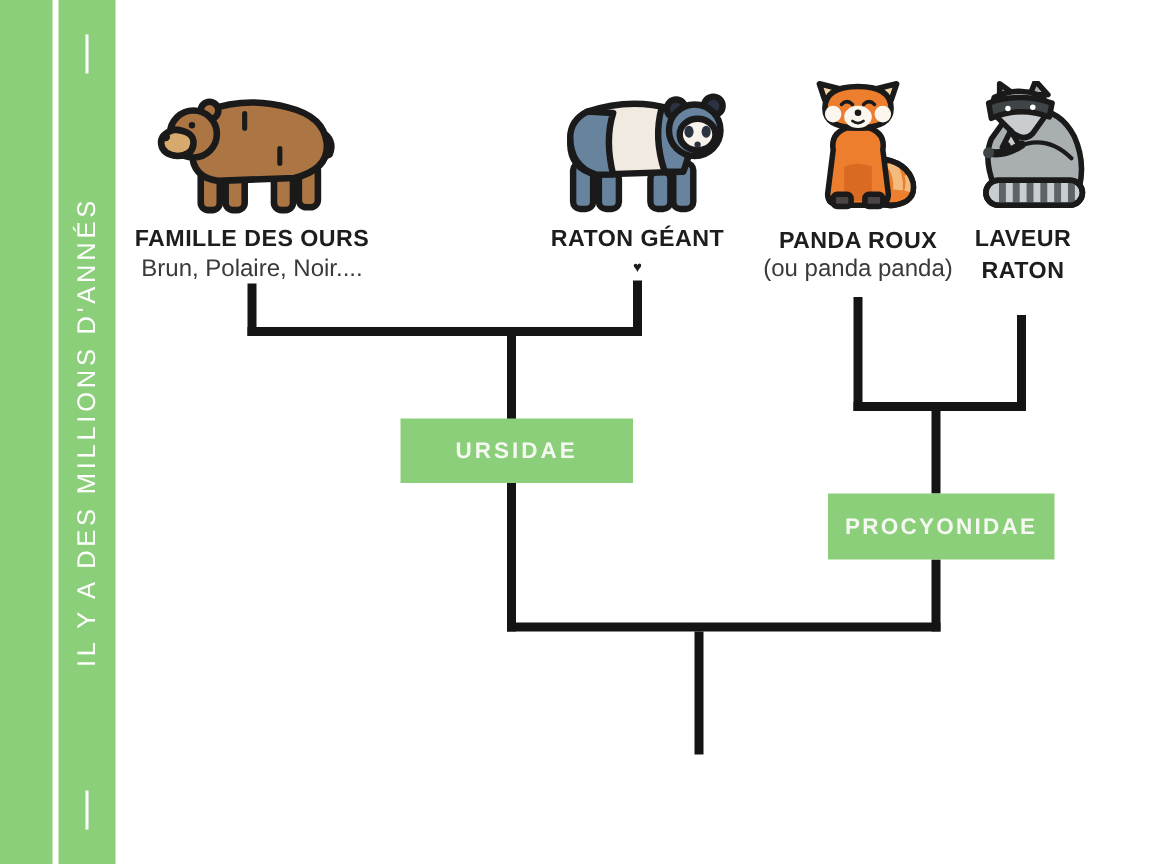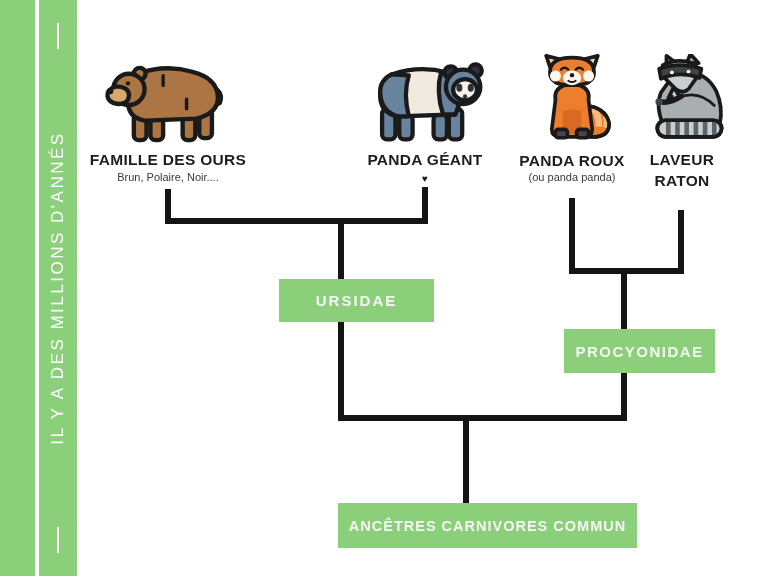--- a/index.html
+++ b/index.html
@@ -18,30 +18,30 @@
   .side-rule{width:26px;height:2px;background:#ffffff;flex:0 0 auto;}
 
   
   .icon{position:absolute;}
   .icon svg{display:block;width:100%;height:100%;}
 
   
   .t-label{position:absolute;width:160px;text-align:center;color:#1D1D1B;
            font-weight:700;font-size:15.5px;letter-spacing:0.3px;line-height:21px;}
   .t-sub{position:absolute;width:160px;text-align:center;color:#3A3A38;
-         font-weight:400;font-size:11px;}
+         font-weight:400;font-size:16px;}
   .t-heart{position:absolute;width:160px;text-align:center;color:#1D1D1B;font-size:10px;}
 
   
   .tline{position:absolute;background:#141414;}
 
   
   .clade{position:absolute;background:#8CCF7B;color:#F4F8F1;
          display:flex;align-items:center;justify-content:center;
-         font-weight:700;letter-spacing:1.5px;font-size:15px;margin-left:12px;}
+         font-weight:700;letter-spacing:1.5px;font-size:15px;}
 </style>
 </head>
 <body>
 
 <div class="canvas">
 
   <div class="strip strip-outer"></div>
   <div class="strip strip-inner"></div>
   <div class="side-rotate">
     <span class="side-rule"></span>
@@ -83,21 +83,21 @@
         <circle cx="92" cy="12" r="6.5" fill="#2B3240"></circle>
         <circle cx="118" cy="10" r="6.5" fill="#2B3240"></circle>
         <circle cx="105" cy="27" r="18" fill="#68839E"></circle>
         <ellipse cx="107" cy="30" rx="12.5" ry="11" fill="#F7F3EC"></ellipse>
         <ellipse cx="101" cy="28" rx="3.2" ry="4.2" fill="#2B3240" stroke="none"></ellipse>
         <ellipse cx="113" cy="28" rx="3.2" ry="4.2" fill="#2B3240" stroke="none"></ellipse>
         <circle cx="107" cy="37" r="2.2" fill="#2B3240" stroke="none"></circle>
       </g>
     </svg>
   </div>
-  <div class="t-label" style="left:345px;top:149px">PANDA GÉANT</div>
+  <div class="t-label" style="left:345px;top:149px">RATON GÉANT</div>
   <div class="t-heart" style="left:345px;top:173px">♥</div>
 
   <div class="icon" style="left:525px;top:54px;width:94px;height:92px">
     <svg viewBox="0 0 100 100">
       <g stroke="#1a1a1a" stroke-width="4" stroke-linejoin="round" stroke-linecap="round">
         <path d="M64 56 Q86 58 90 74 Q92 88 76 90 Q64 91 60 84 Z" fill="#EC7E2E"></path>
         <path d="M73 59 q7 8 6 20" stroke="#F3BC7E" stroke-width="7" fill="none" stroke-linecap="butt"></path>
         <path d="M86 68 q2 5 0 12" stroke="#F3BC7E" stroke-width="5" fill="none" stroke-linecap="butt"></path>
         <path d="M64 56 Q86 58 90 74 Q92 88 76 90 Q64 91 60 84 Z" fill="none"></path>
         <path d="M32 50 Q30 38 42 34 L58 34 Q70 38 68 50 L72 82 Q72 90 62 90 L38 90 Q28 90 28 82 Z" fill="#EC7E2E"></path>
@@ -155,15 +155,14 @@
   <div class="tline" style="left:678px;top:210px;width:6px;height:64px"></div>
   <div class="tline" style="left:569px;top:268px;width:115px;height:6px"></div>
   <div class="tline" style="left:621px;top:274px;width:6px;height:55px"></div>
   <div class="tline" style="left:621px;top:373px;width:6px;height:48px"></div>
 
   <div class="tline" style="left:338px;top:415px;width:289px;height:6px"></div>
   <div class="tline" style="left:463px;top:421px;width:6px;height:82px"></div>
 
   <div class="clade" style="left:267px;top:279px;width:155px;height:43px;letter-spacing:2px">URSIDAE</div>
   <div class="clade" style="left:552px;top:329px;width:151px;height:44px">PROCYONIDAE</div>
-  <div class="clade" style="left:326px;top:503px;width:299px;height:45px;font-size:14.5px;letter-spacing:1px">ANCÊTRES CARNIVORES COMMUN</div>
 
 </div>
 
 </body></html>

